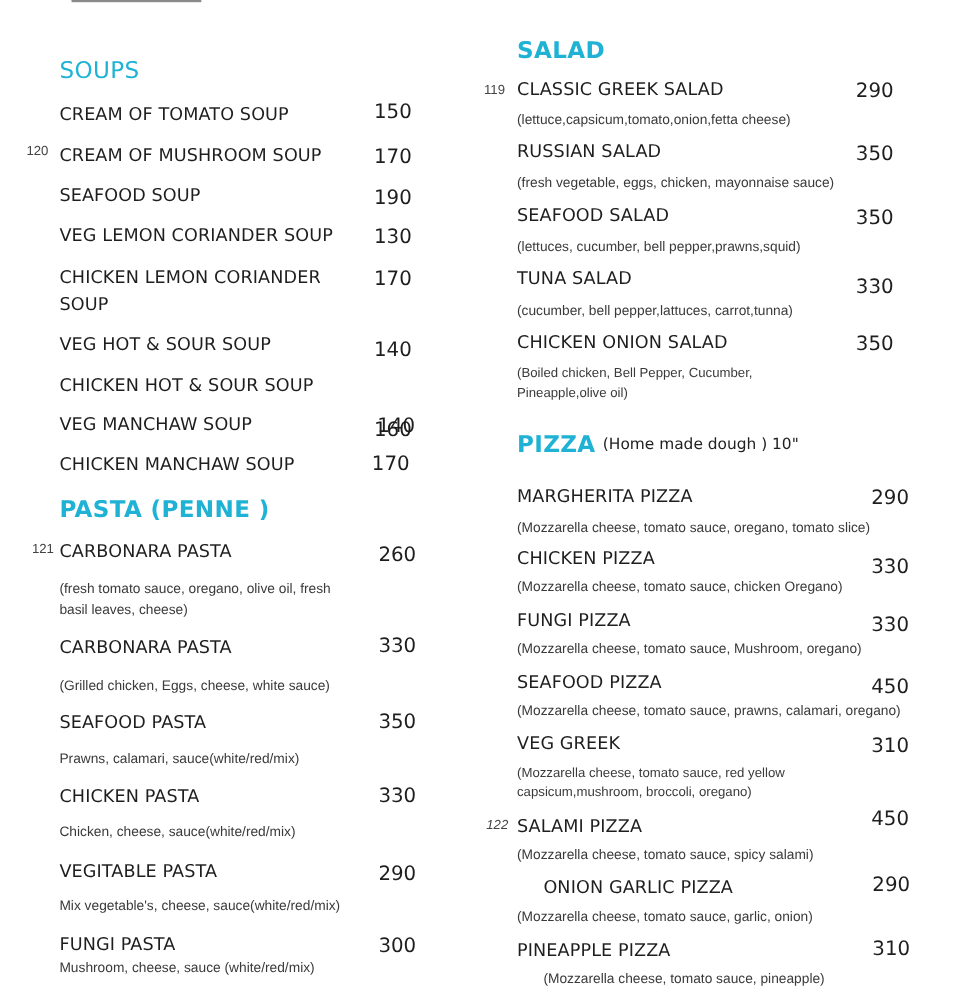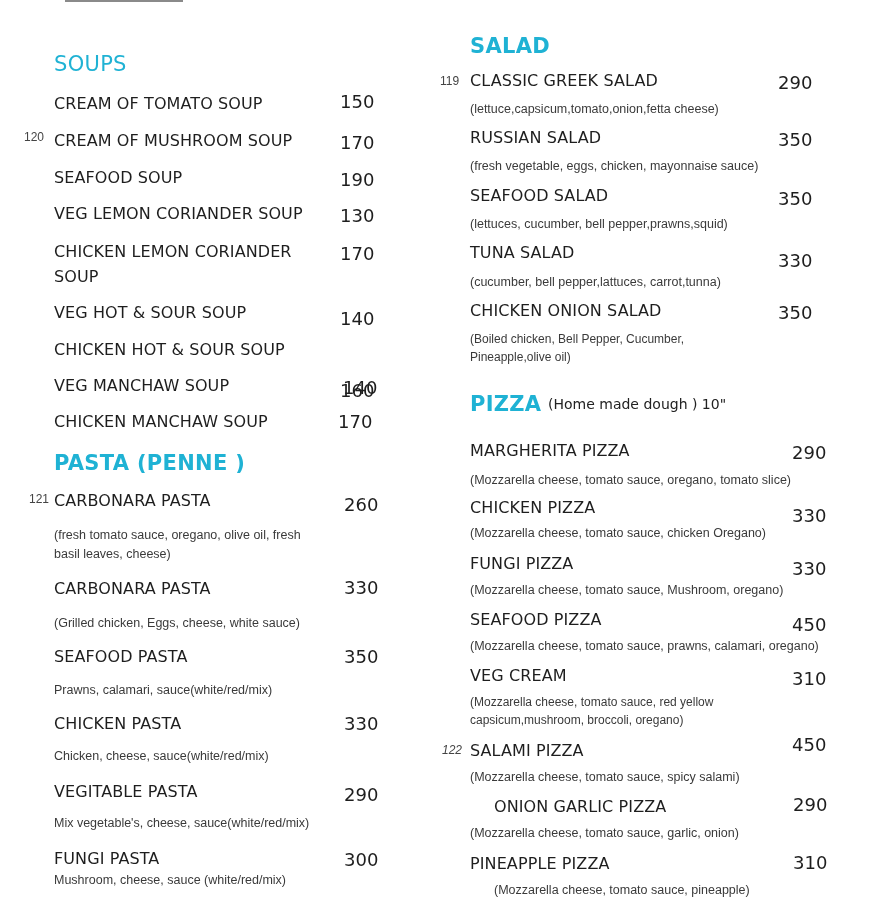--- a/index.html
+++ b/index.html
@@ -120,21 +120,21 @@
   <div class="abs desc" style="left:470px;top:524px;width:400px;">(Mozzarella cheese, tomato sauce, chicken Oregano)</div>
 
   <div class="abs name" style="left:470px;top:554px;">FUNGI PIZZA</div>
   <div class="abs price" style="left:792px;top:558px;">330</div>
   <div class="abs desc" style="left:470px;top:581px;width:400px;">(Mozzarella cheese, tomato sauce, Mushroom, oregano)</div>
 
   <div class="abs name" style="left:470px;top:610px;">SEAFOOD PIZZA</div>
   <div class="abs price" style="left:792px;top:614px;">450</div>
   <div class="abs desc" style="left:470px;top:637px;width:400px;">(Mozzarella cheese, tomato sauce, prawns, calamari, oregano)</div>
 
-  <div class="abs name" style="left:470px;top:666px;">VEG CREAM</div>
+  <div class="abs name" style="left:470px;top:666px;">VEG GREEK</div>
   <div class="abs price" style="left:792px;top:668px;">310</div>
   <div class="abs desc" style="left:470px;top:693px;width:290px;line-height:18px;font-size:12px;">(Mozzarella cheese, tomato sauce, red yellow capsicum,mushroom, broccoli, oregano)</div>
 
   <div class="abs num" style="left:442px;top:743px;font-style:italic;">122</div>
   <div class="abs name" style="left:470px;top:741px;">SALAMI PIZZA</div>
   <div class="abs price" style="left:792px;top:734px;">450</div>
   <div class="abs desc" style="left:470px;top:768px;width:400px;">(Mozzarella cheese, tomato sauce, spicy salami)</div>
 
   <div class="abs name" style="left:494px;top:797px;">ONION GARLIC PIZZA</div>
   <div class="abs price" style="left:793px;top:794px;">290</div>

